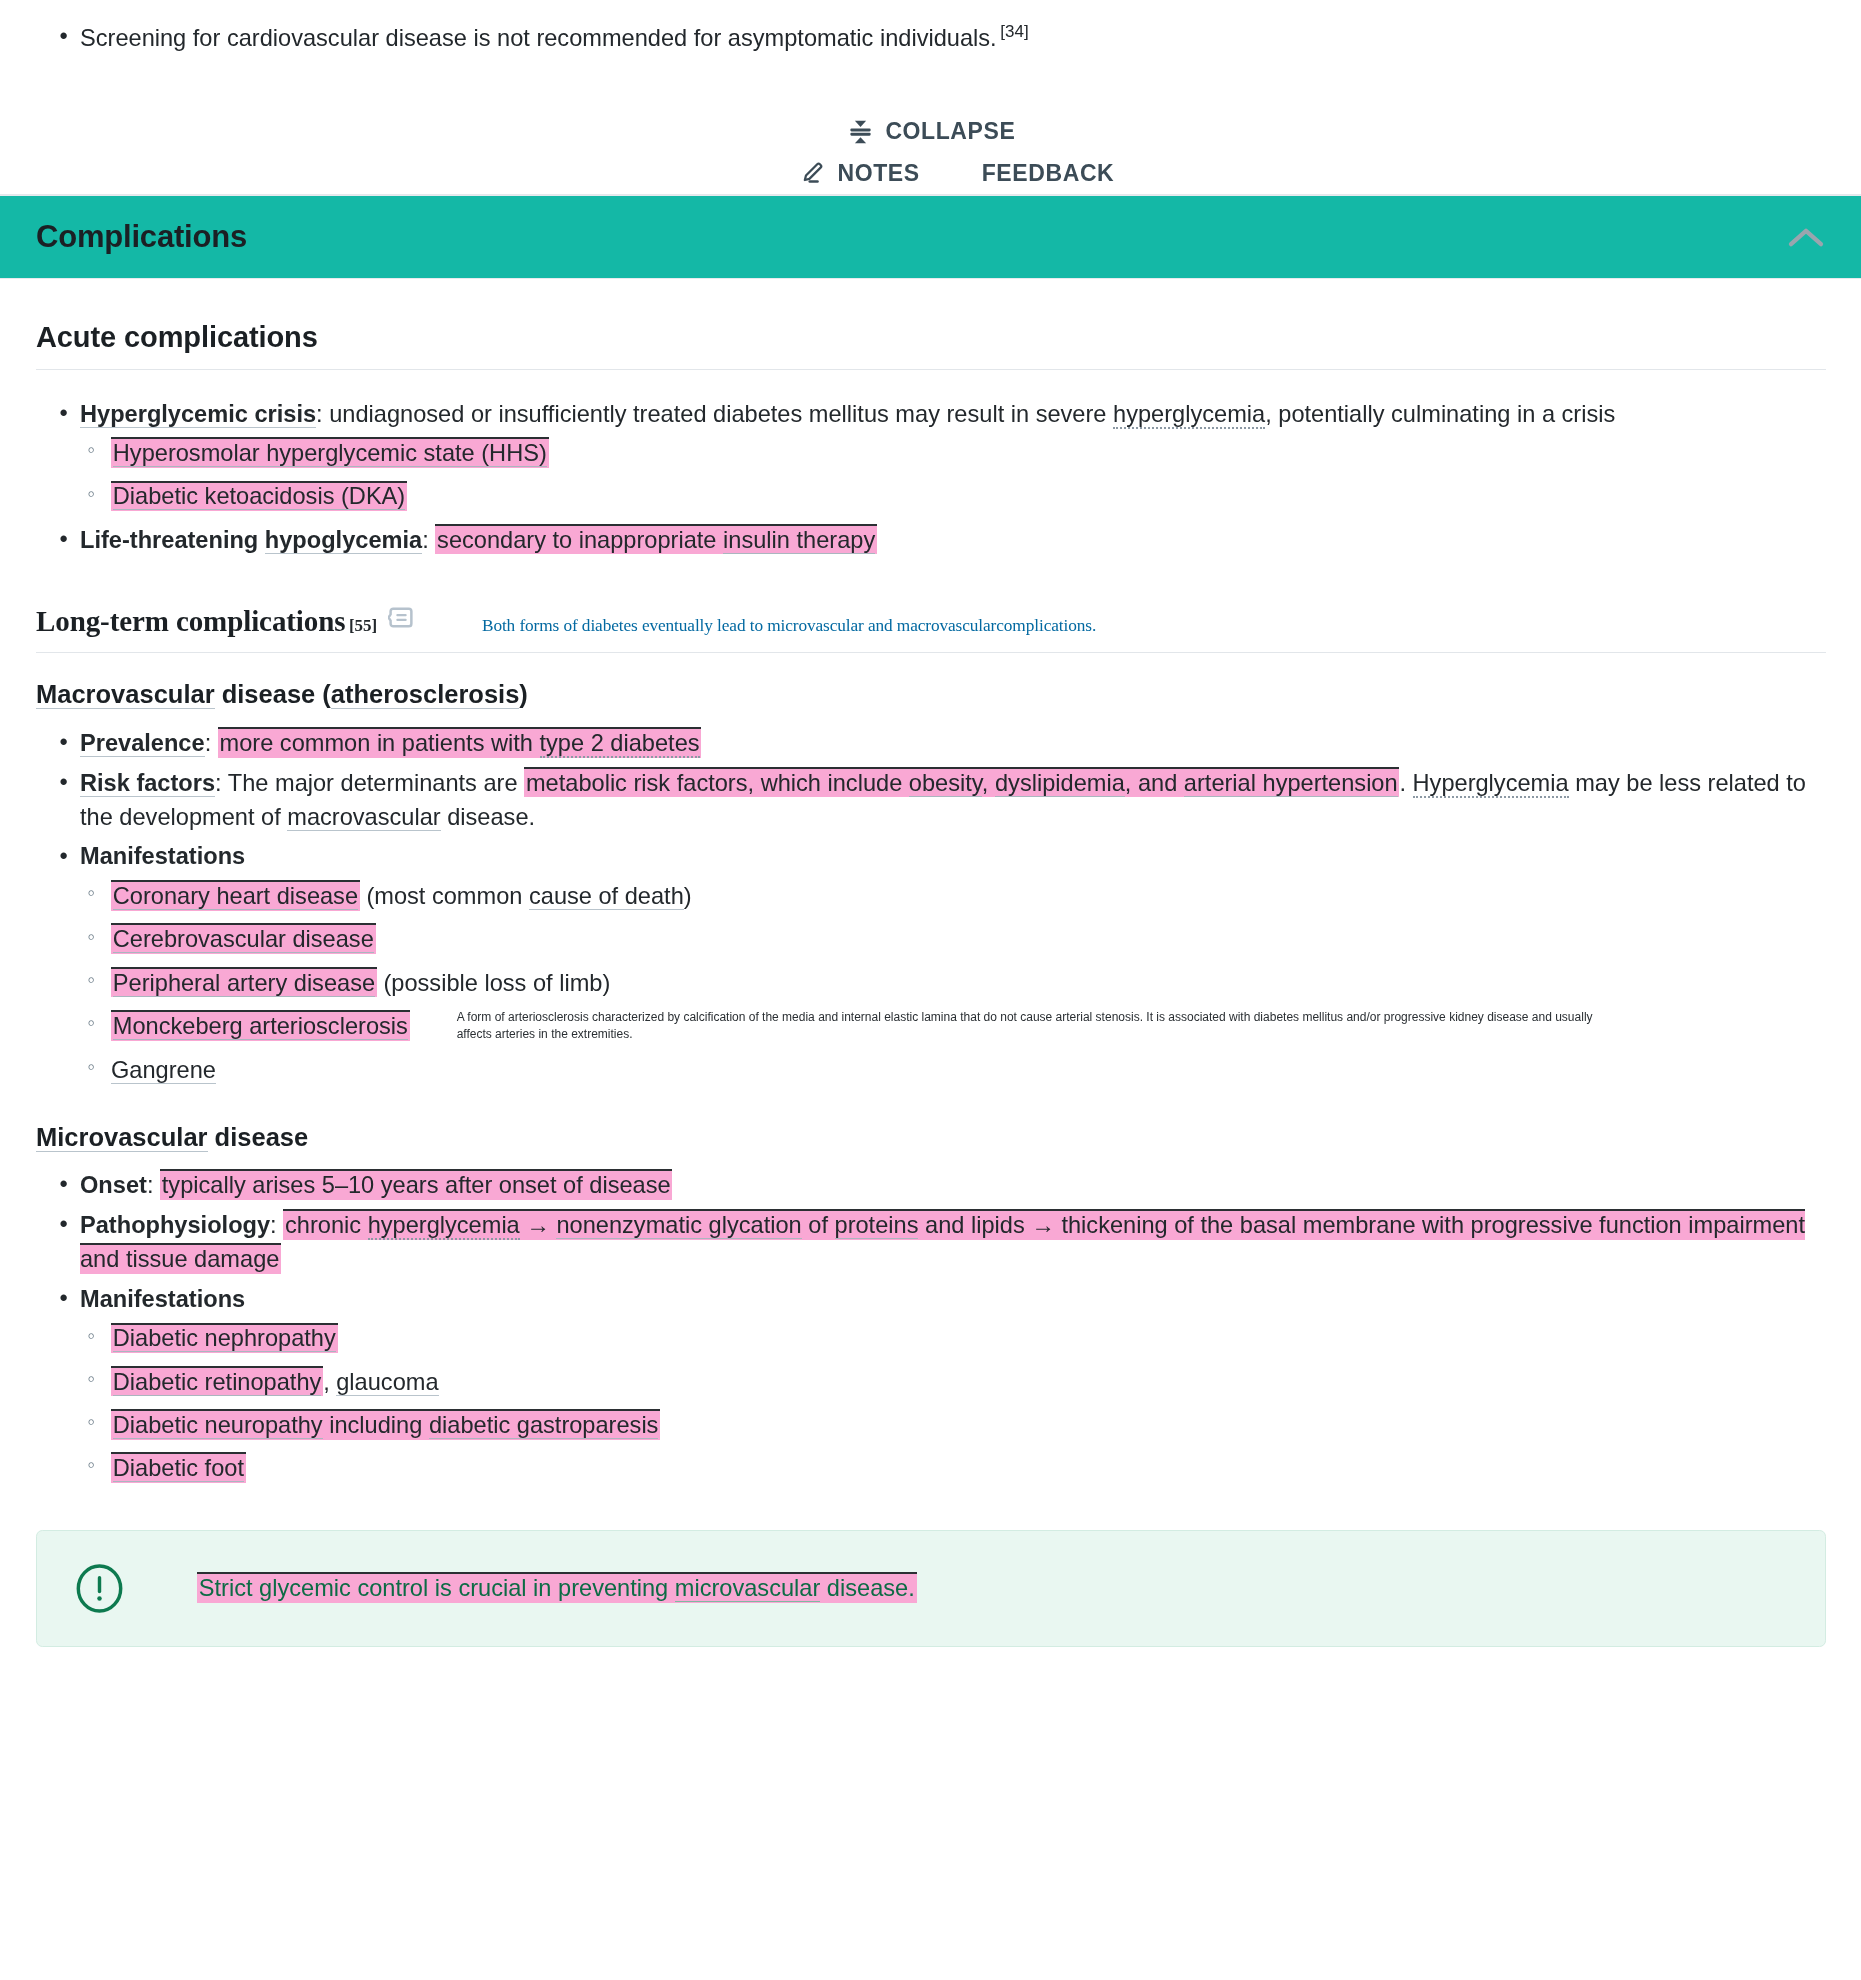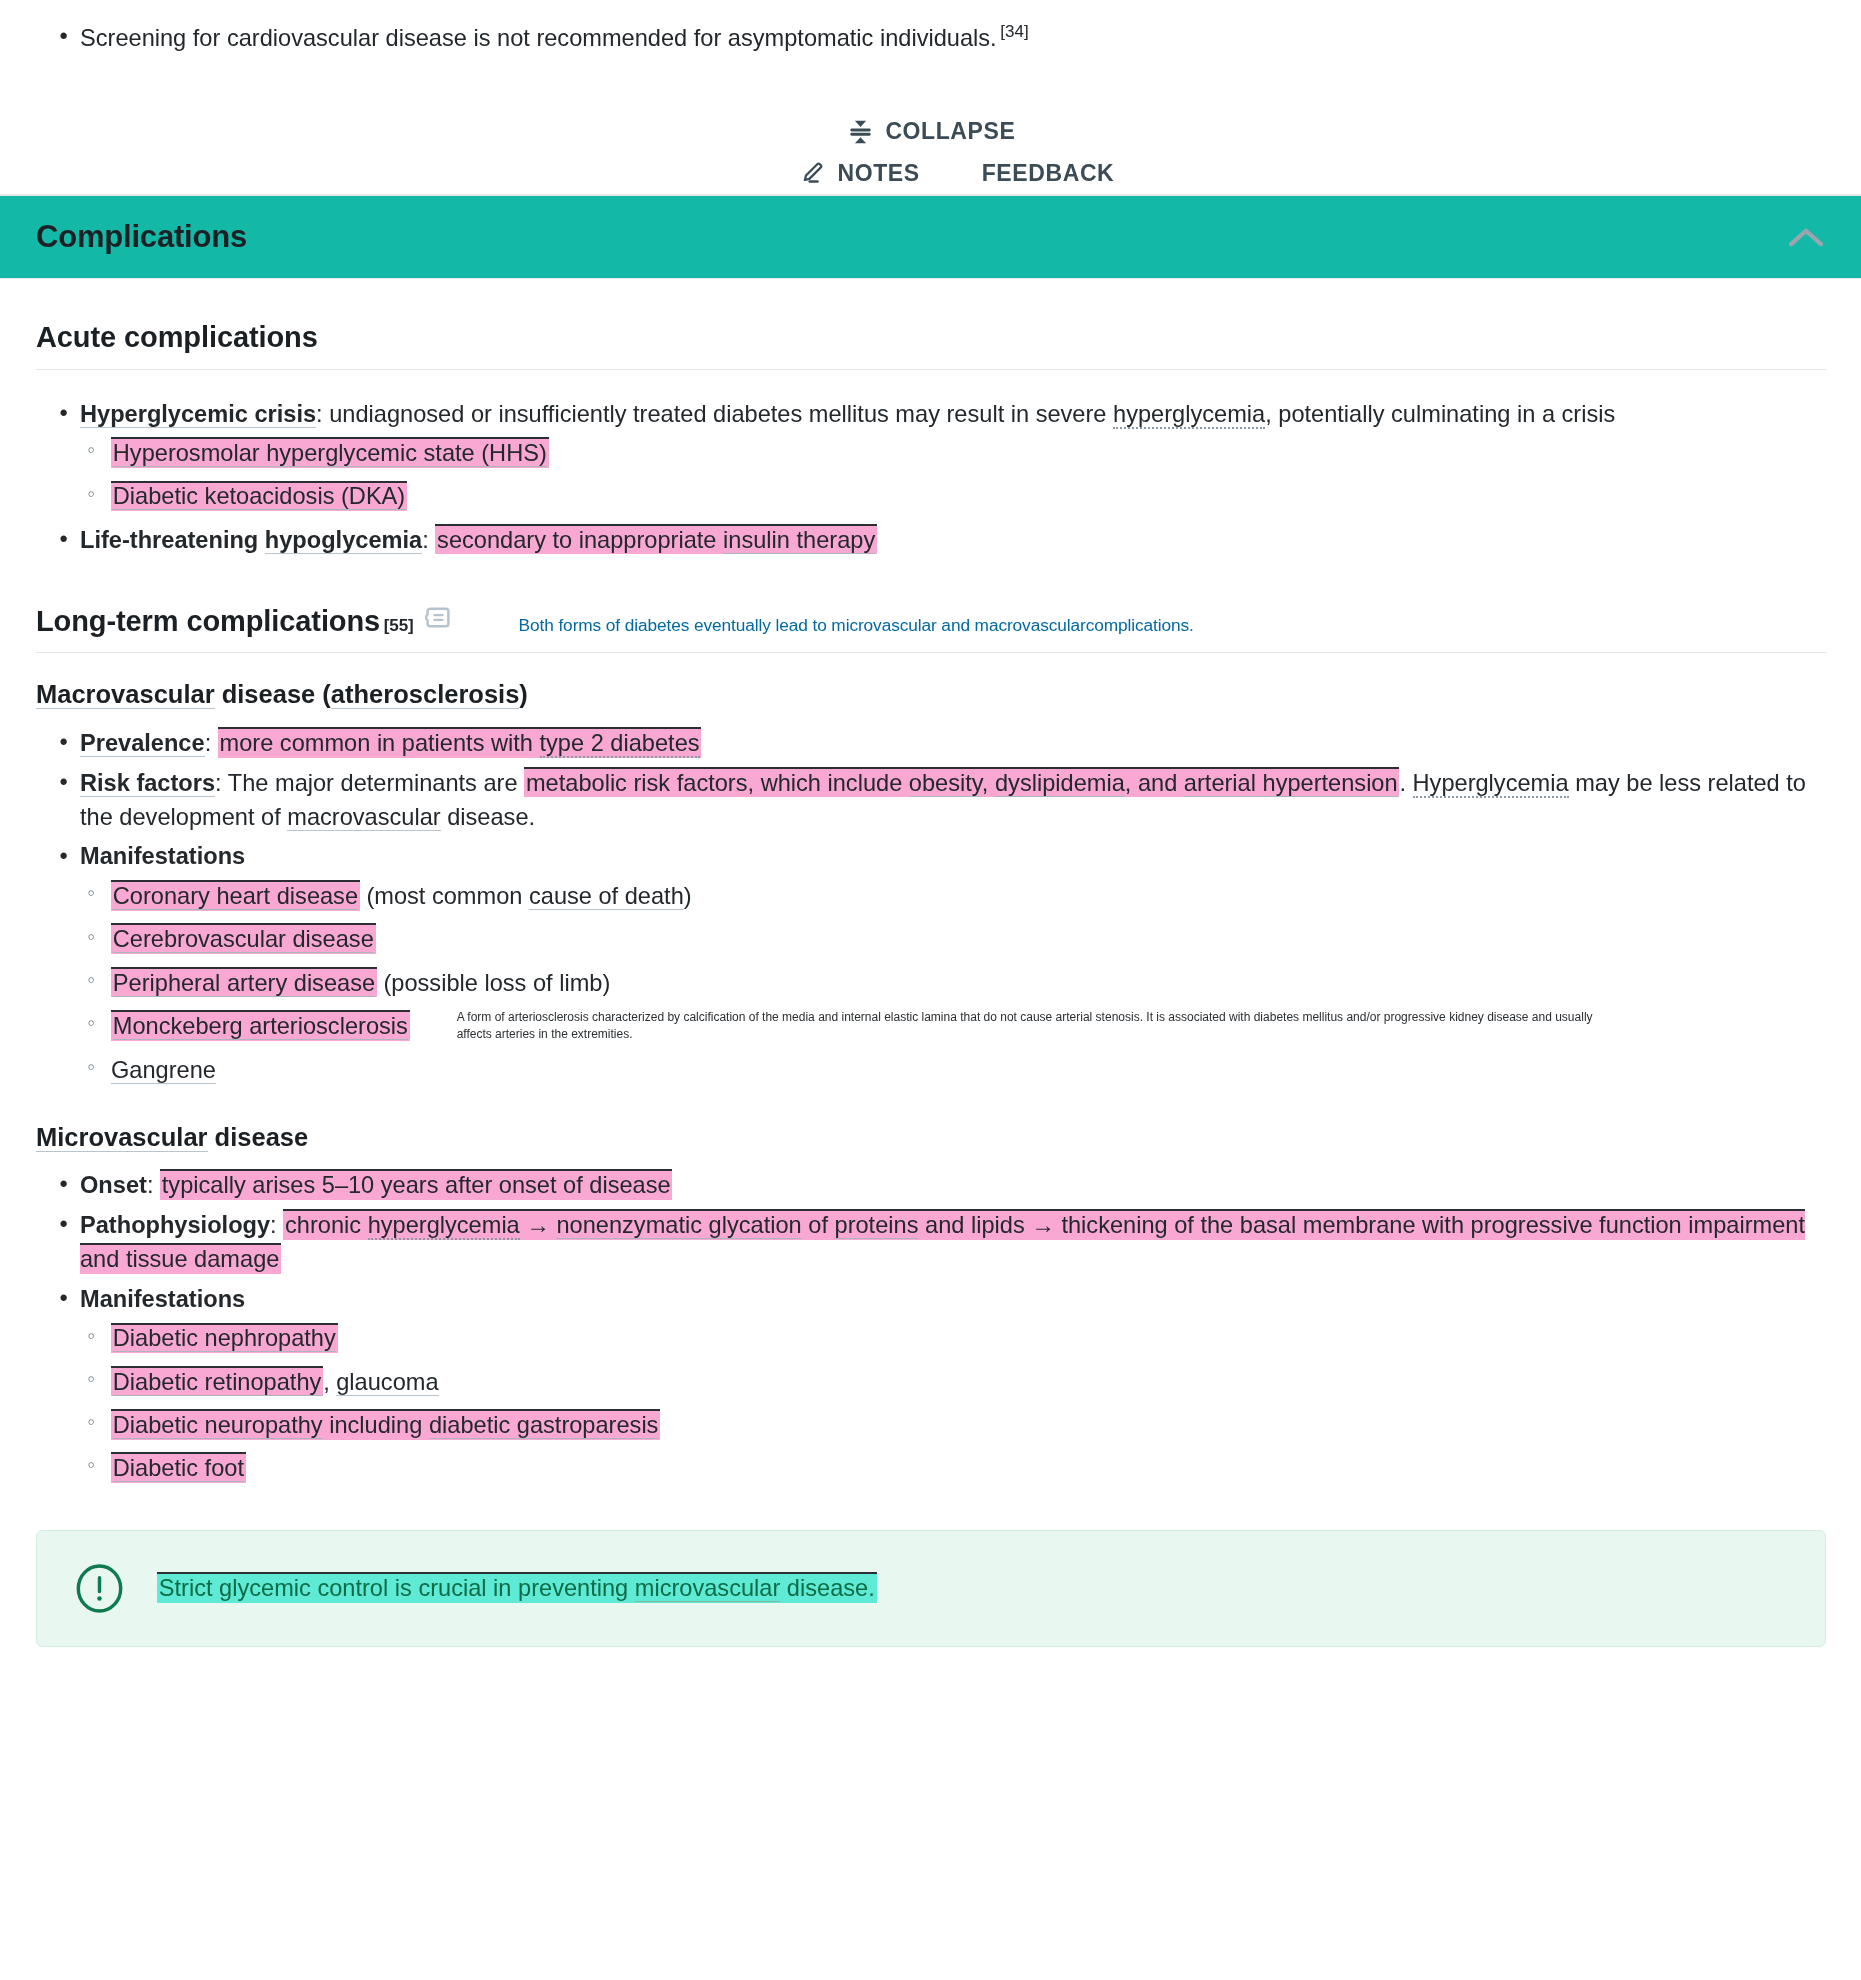--- a/index.html
+++ b/index.html
@@ -138,20 +138,21 @@
   }
   .rule {
     border-bottom: 0.9px solid #e2e6ea;
     margin-bottom: 27px;
   }
   h2.sub-head-inline {
     display: flex;
     align-items: baseline;
     flex-wrap: wrap;
     gap: 0;
+    font-family: Liberation Serif, serif;
   }
   .note-inline {
     font-size: 17.3px;
     font-weight: 400;
     color: #0369a1;
     margin-left: 29px;
     line-height: 1.45;
     max-width: 1364px;
     padding-left: 38px;
   }
@@ -203,23 +204,24 @@
     gap: 31px;
     padding: 31px 36px;
     box-sizing: border-box;
   }
   .callout-text {
     font-size: 23.6px;
     color: #0d6b45;
     line-height: 1.4;
   }
   .callout-text .hl {
-    background: #5eead4;
+    background: #f9a8d4;
     border-top: 2.7px solid #2b2f33;
     color: #0d6b45;
+    margin-left: 40px;
   }
   .callout-text .lnk { border-bottom: 1.8px solid #7fb9a0; }
 
   svg { display: block; }
 </style>
 </head>
 <body>
 
 <div class="page">
 

